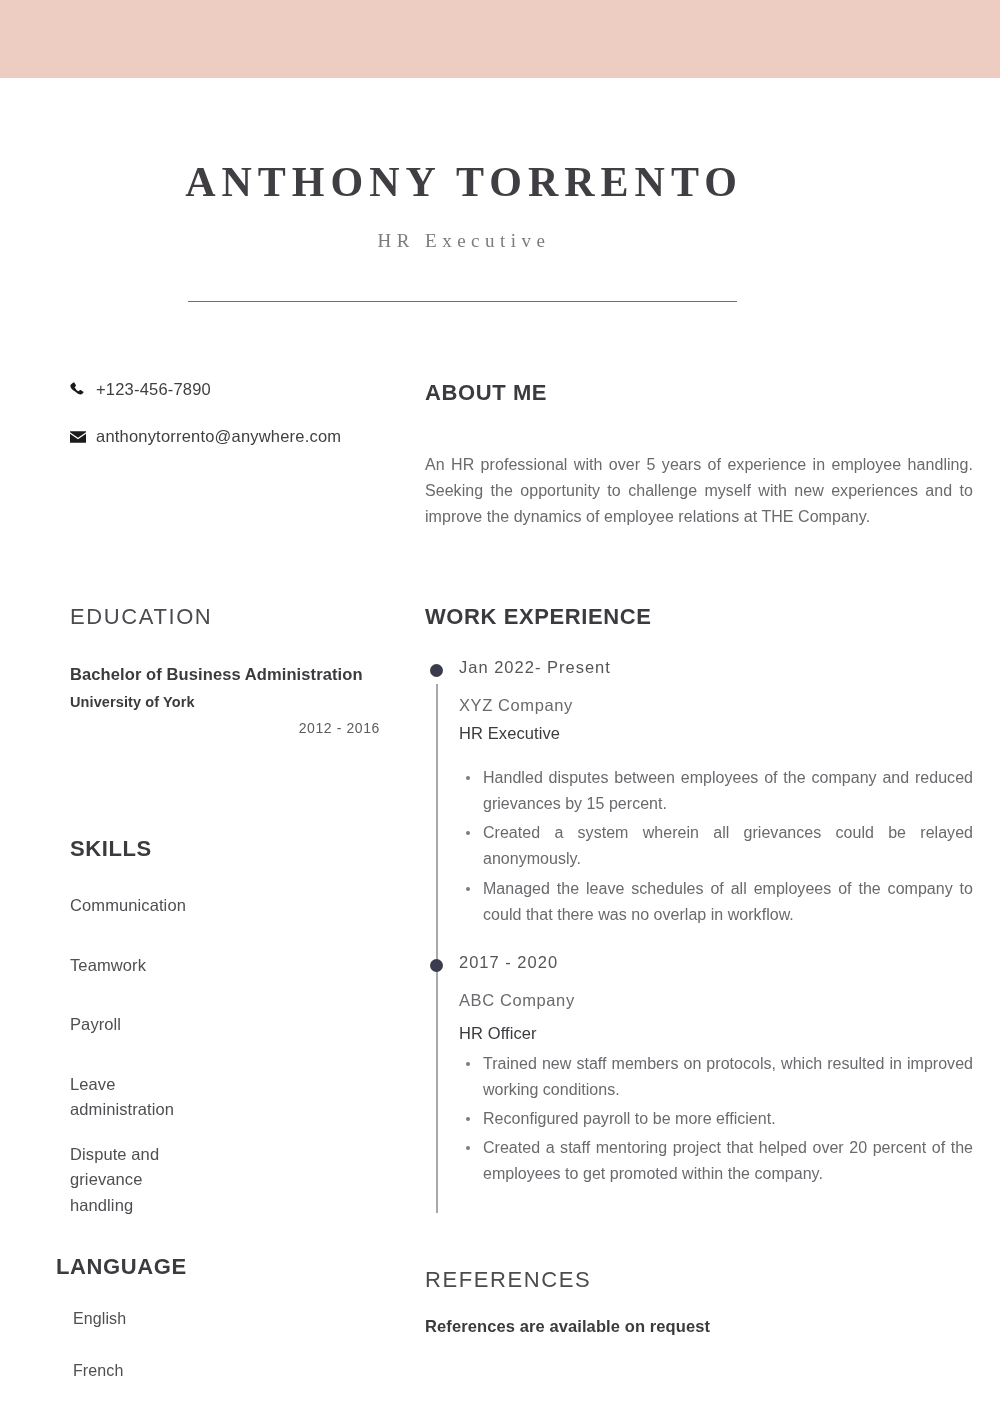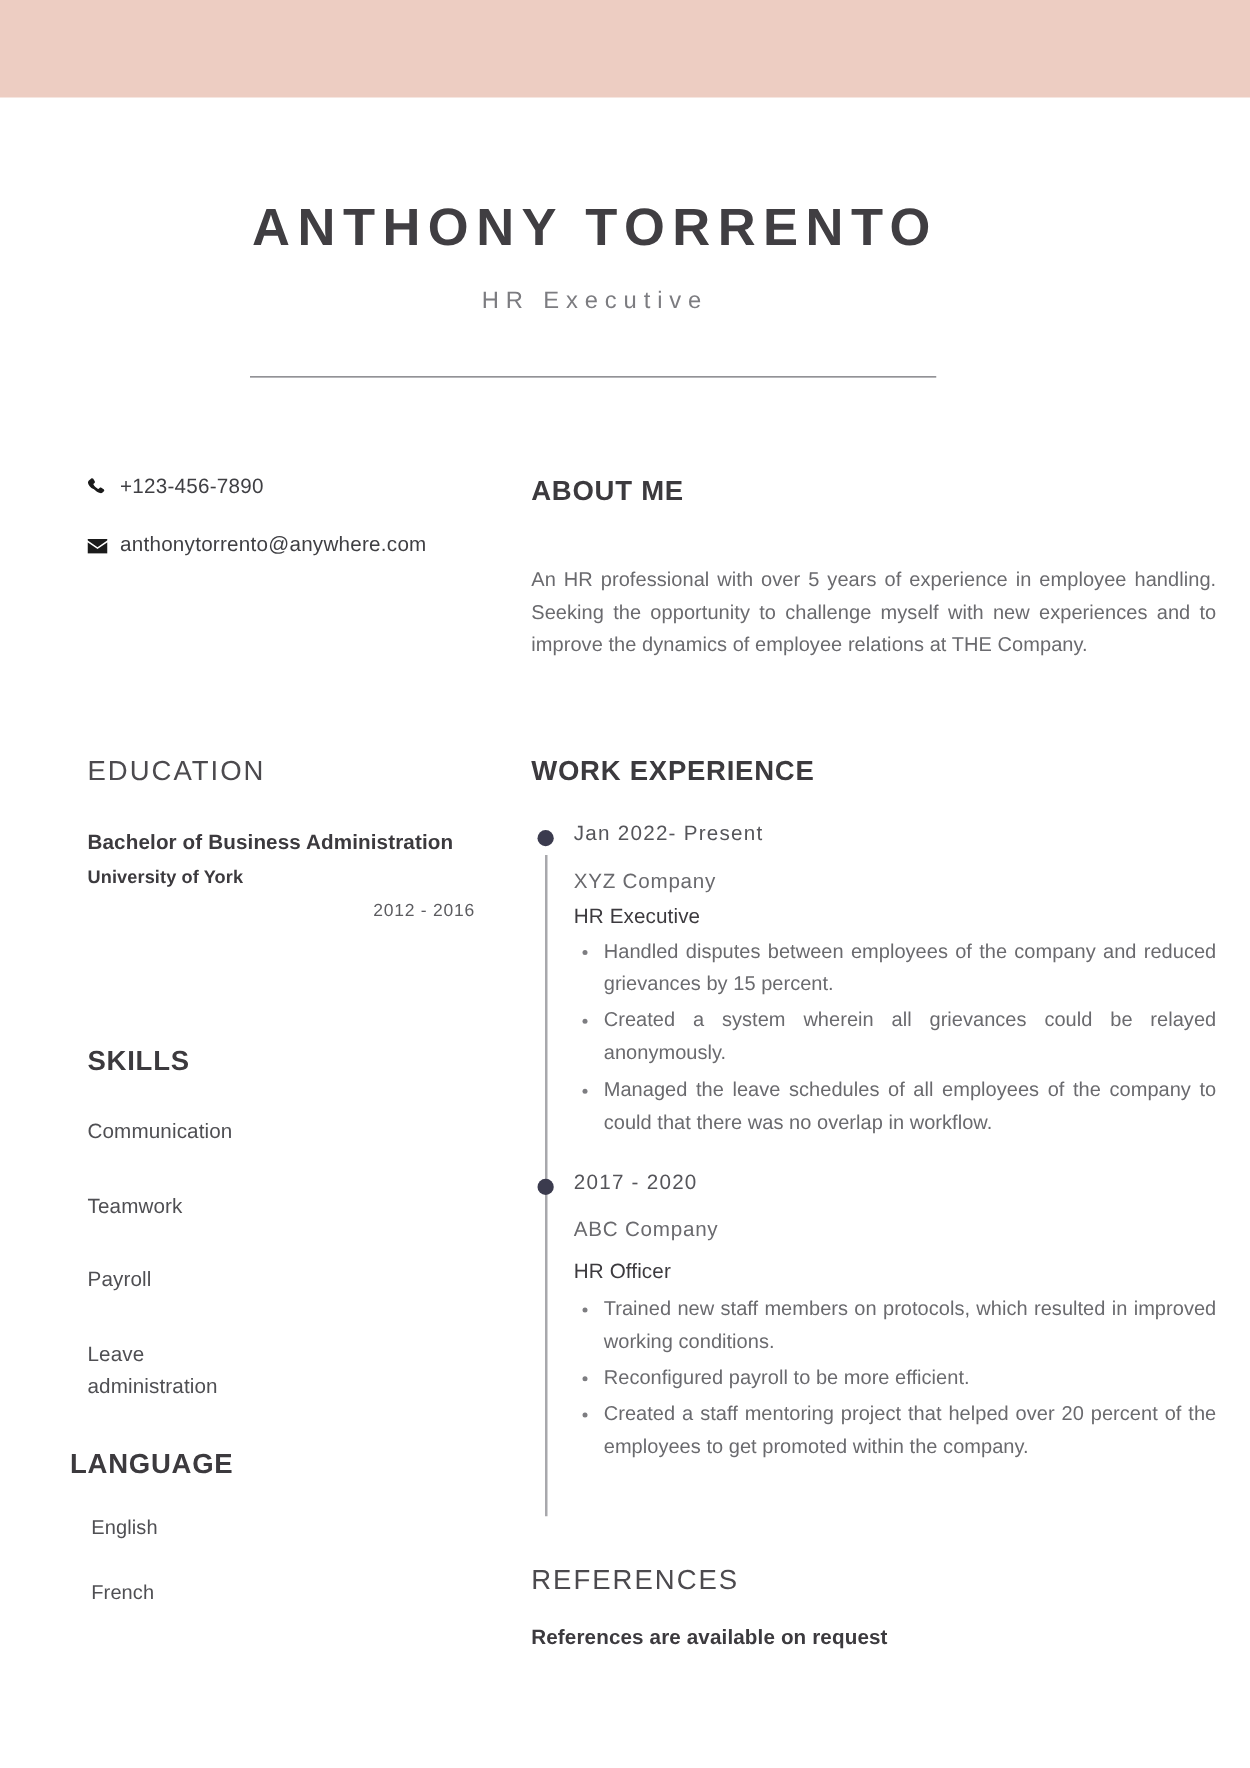--- a/index.html
+++ b/index.html
@@ -13,21 +13,21 @@
   }
   .page { position:relative; width:1000px; height:1414px; }
 
   
   .top-band {
     position:absolute; left:0; top:0; width:1000px; height:78px;
     background:#edcdc2;
   }
 
   
-  .header { position:absolute; left:12px; top:160px; width:928px; text-align:center; }
+  .header { position:absolute; left:0; top:160px; width:928px; text-align:center;font-family:Liberation Serif, serif; }
   .name {
     font-size:42px; font-weight:bold; color:#403e42;
     letter-spacing:6px; line-height:1.05;
   }
   .role {
     margin-top:26px; font-size:19px; color:#7c7c80;
     letter-spacing:5.5px; font-weight:400;
   }
   .header-rule {
     position:absolute; left:188px; top:141px; width:549px;
@@ -104,21 +104,21 @@
   }
   .job-date {
     font-size:16.5px; color:#55555a; letter-spacing:1px;
   }
   .job-company {
     margin-top:19px; font-size:16.5px; color:#6a6a6e; letter-spacing:.6px;
   }
   .job-title {
     margin-top:9px; font-size:16.5px; color:#3c3a3e; letter-spacing:.1px;
   }
-  .job-points { margin-top:6px; list-style:none; }
+  .job-points { margin-top:22px; list-style:none; }
   .job-points li {
     position:relative; padding-left:24px; margin-bottom:3px;
     font-size:16px; line-height:1.63; color:#6a6a6e;
     text-align:justify; letter-spacing:.03px;
   }
   .job-points li::before {
     content:""; position:absolute; left:7px; top:11px;
     width:4px; height:4px; border-radius:50%; background:#7d7d81;
   }
 
@@ -173,20 +173,21 @@
         </div>
       </div>
 
       <div style="margin-top:100px;">
         <div class="h-bold">SKILLS</div>
         <div style="margin-top:31px;">
           <div class="skill-item" style="margin-bottom:34px;">Communication</div>
           <div class="skill-item" style="margin-bottom:34px;">Teamwork</div>
           <div class="skill-item" style="margin-bottom:34px;">Payroll</div>
           <div class="skill-item" style="margin-bottom:19px; max-width:130px;">Leave administration</div>
+          <div class="skill-item" style="max-width:120px;">Dispute and grievance handling</div>
         </div>
       </div>
 
       <div style="margin-top:35px; margin-left:-14px;">
         <div class="h-bold">LANGUAGE</div>
         <div style="margin-top:30px; padding-left:15px;">
           <div class="lang-item" style="margin-bottom:34px;">English</div>
           <div class="lang-item">French</div>
         </div>
       </div>

